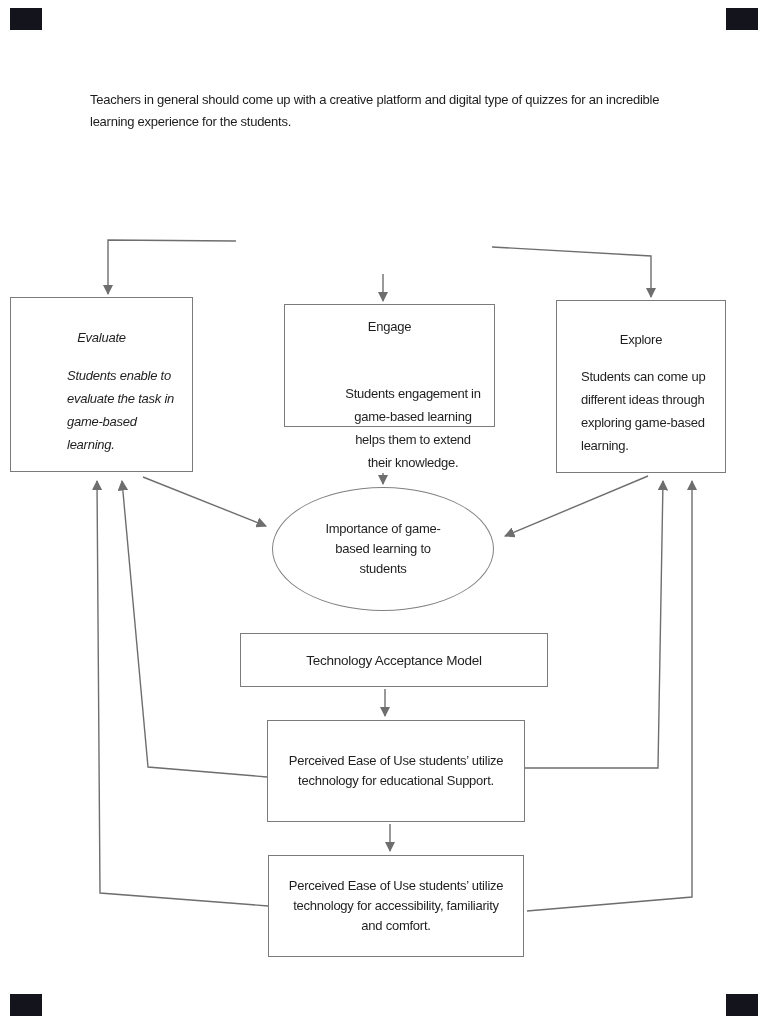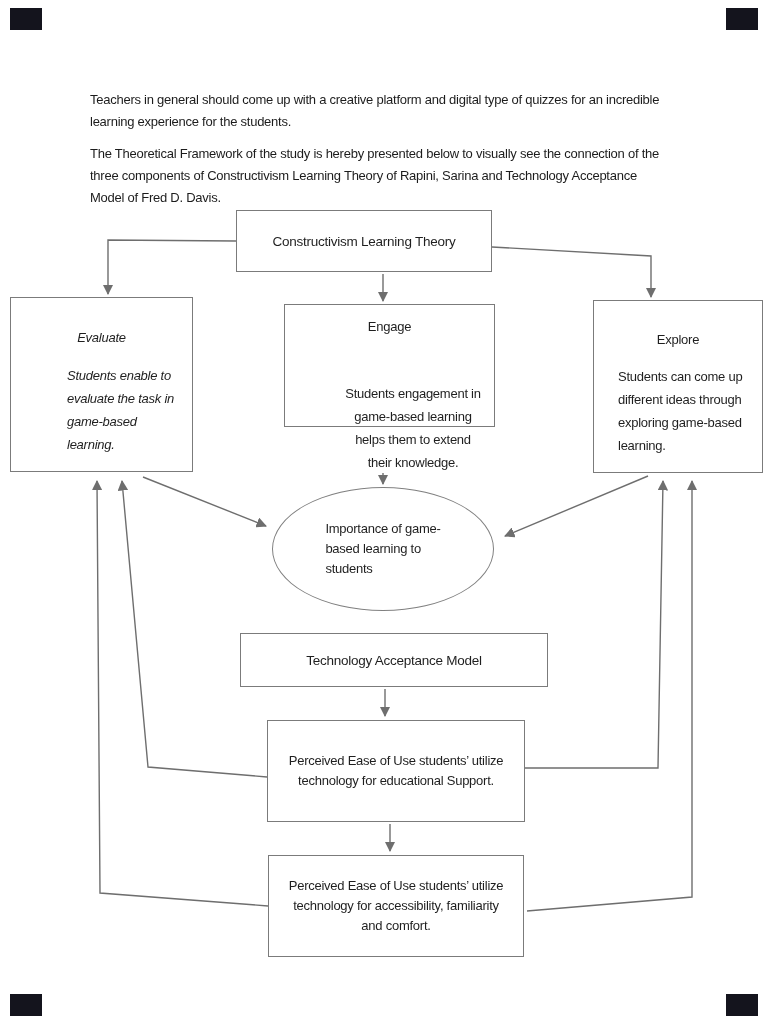--- a/index.html
+++ b/index.html
@@ -63,29 +63,29 @@
     text-align: center; font-size: 13.5px;
   }
   .n-evaluate { left: 10px; top: 297px; width: 183px; height: 175px; font-style: italic; }
   .n-evaluate .node-title { padding-top: 30px; }
   .n-evaluate .node-body  { margin: 16px 6px 0 56px; }
 
   .n-engage { left: 284px; top: 304px; width: 211px; height: 123px; }
   .n-engage .node-title { padding-top: 12px; }
   .n-engage .node-body  { margin: 45px 6px 16px 53px; text-align: center; }
 
-  .n-explore { left: 593px; top: 300px; width: 170px; height: 173px; }
+  .n-explore { left: 556px; top: 300px; width: 170px; height: 173px; }
   .n-explore .node-title { padding-top: 29px; }
   .n-explore .node-body  { margin: 15px 4px 0 24px; }
 
   .n-importance {
     left: 272px; top: 487px; width: 222px; height: 124px;
     border-radius: 50%;
     display: flex; align-items: center; justify-content: center;
-    line-height: 20px;
+    text-align: center; line-height: 20px;
     border-color: #808080;
   }
   .n-importance .node-label { white-space: pre; }
 
   .n-tam {
     left: 240px; top: 633px; width: 308px; height: 54px;
     display: flex; align-items: center; justify-content: center;
     text-align: center; font-size: 13.5px;
   }
   .n-peou1 {
@@ -105,23 +105,20 @@
 
 <div class="page">
 
   <div class="corner-mark corner-tl"></div>
   <div class="corner-mark corner-tr"></div>
   <div class="corner-mark corner-bl"></div>
   <div class="corner-mark corner-br"></div>
 
   <div class="para para1">Teachers in general should come up with a creative platform and digital type of quizzes for an incredible
 learning experience for the students.</div>
-  <div class="para para2">The Theoretical Framework of the study is hereby presented below to visually see the connection of the
-three components of Constructivism Learning Theory of Rapini, Sarina and Technology Acceptance
-Model of Fred D. Davis.</div>
 
   <svg class="connectors" viewBox="0 0 768 1024" xmlns="http://www.w3.org/2000/svg">
     <defs>
       <marker id="arrow" viewBox="0 0 10 10" refX="9" refY="5" markerWidth="7.5" markerHeight="7.5" orient="auto-start-reverse">
         <path d="M0,0 L10,5 L0,10 z" fill="#6e6e6e"></path>
       </marker>
     </defs>
     <g stroke="#6e6e6e" stroke-width="1.4" fill="none">
       <polyline points="236,241 108,240 108,294" marker-end="url(#arrow)"></polyline>
       <polyline points="383,274 383,301" marker-end="url(#arrow)"></polyline>
@@ -131,23 +128,20 @@
       <polyline points="648,476 505,536" marker-end="url(#arrow)"></polyline>
       <polyline points="385,689 385,716" marker-end="url(#arrow)"></polyline>
       <polyline points="390,824 390,851" marker-end="url(#arrow)"></polyline>
       <polyline points="267,777 148,767 122,481" marker-end="url(#arrow)"></polyline>
       <polyline points="268,906 100,893 97,481" marker-end="url(#arrow)"></polyline>
       <polyline points="525,768 658,768 663,481" marker-end="url(#arrow)"></polyline>
       <polyline points="527,911 692,897 692,481" marker-end="url(#arrow)"></polyline>
     </g>
   </svg>
 
-  <div class="node n-constructivism">
-    <span class="node-label">Constructivism Learning Theory</span>
-  </div>
 
   <div class="node n-evaluate">
     <div class="node-title">Evaluate</div>
     <div class="node-body">Students enable to
 evaluate the task in
 game-based
 learning.</div>
   </div>
 
   <div class="node n-engage">

